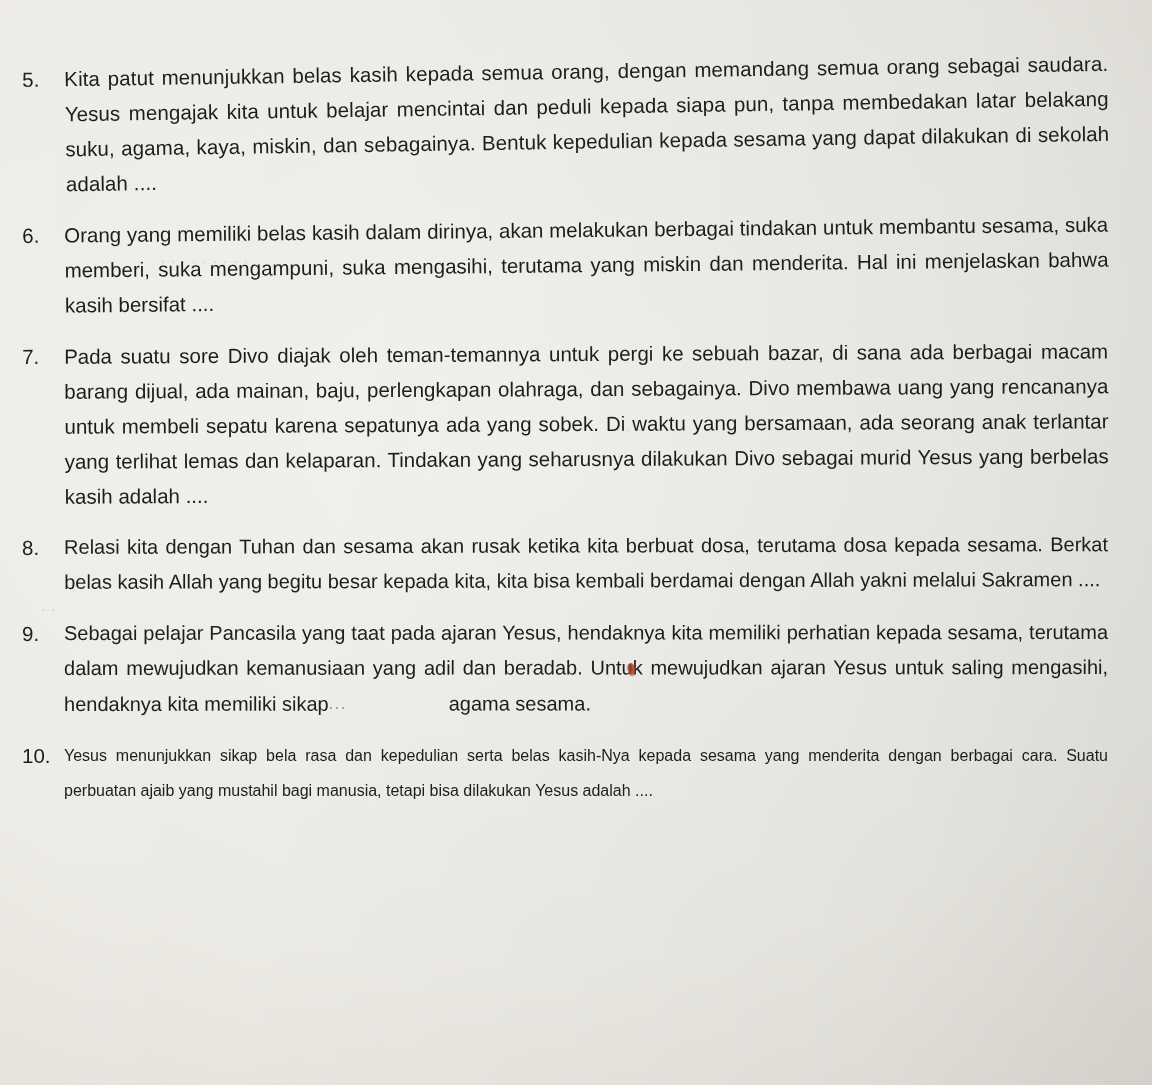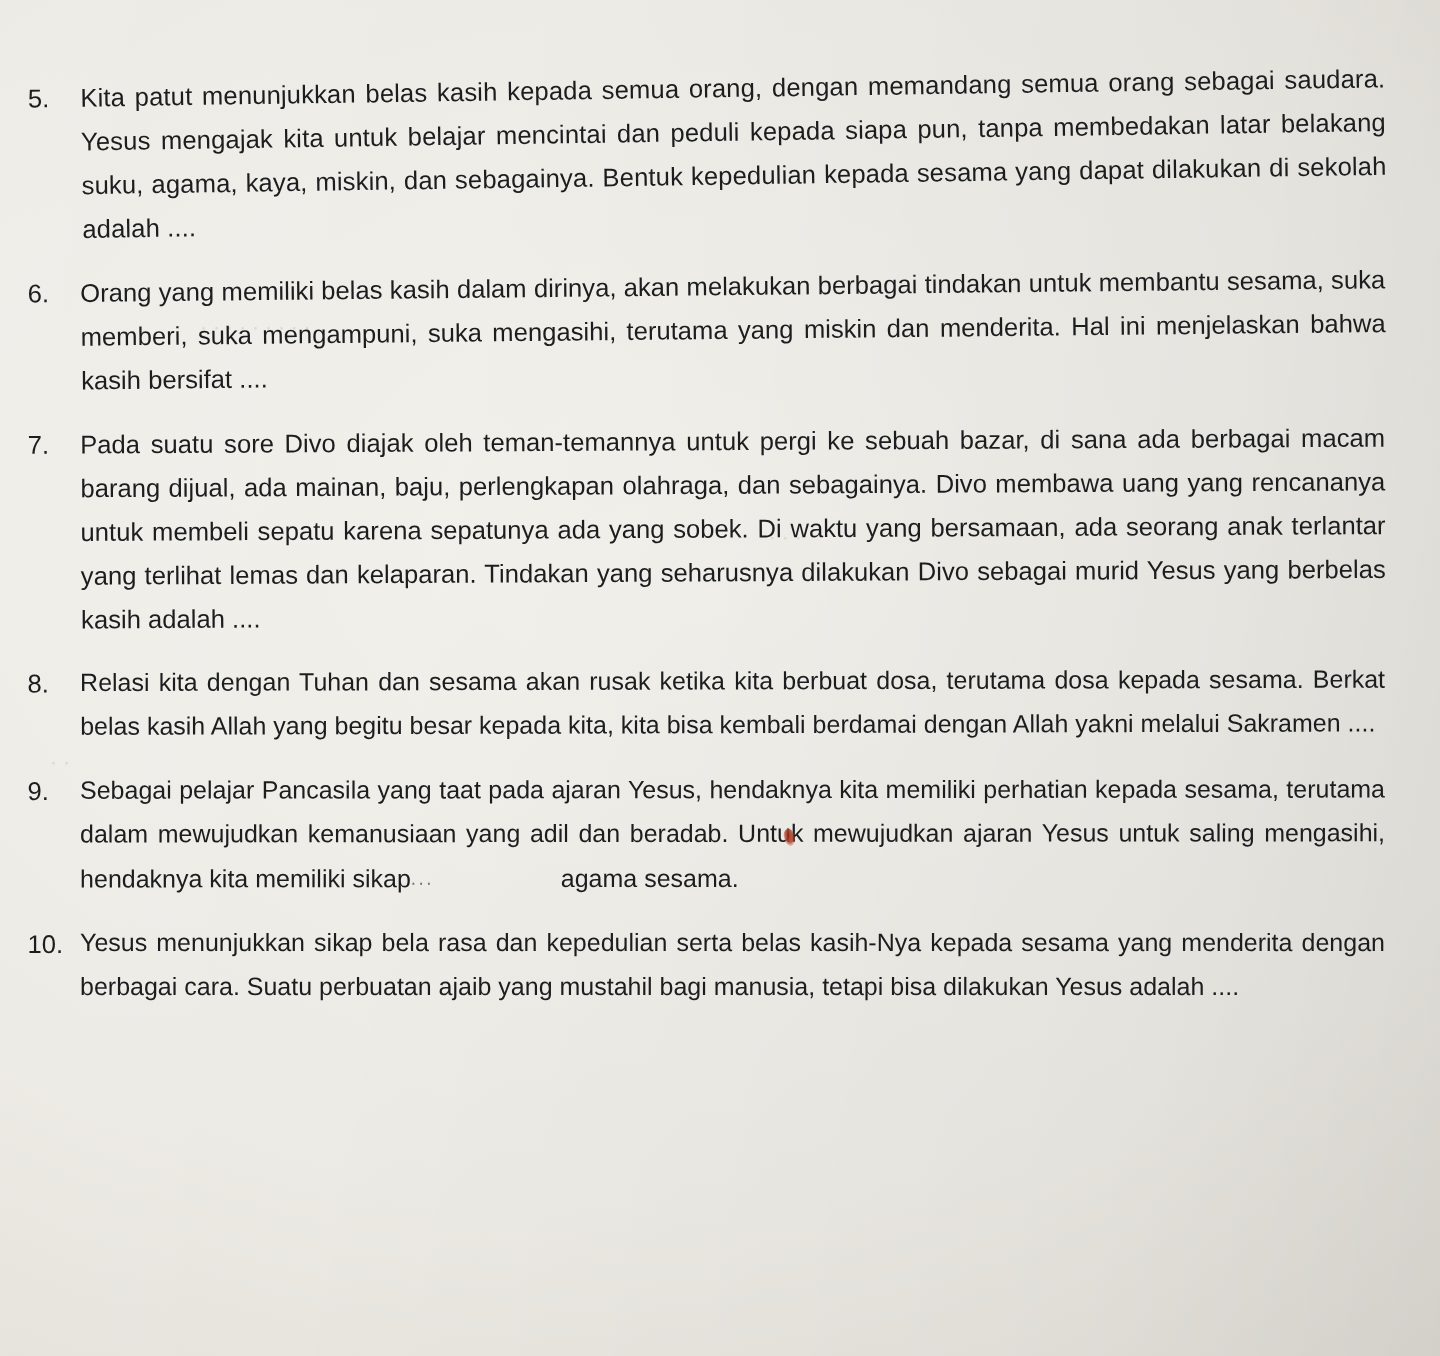--- a/index.html
+++ b/index.html
@@ -65,21 +65,21 @@
   #q5  { transform: rotate(-0.85deg); transform-origin: left top; }
   #q6  { transform: rotate(-0.6deg);  transform-origin: left top; }
   #q7  { transform: rotate(-0.3deg);  transform-origin: left top; }
   #q8  { transform: rotate(-0.15deg); transform-origin: left top; }
   #q9  { transform: rotate(-0.05deg); transform-origin: left top; }
   #q10 { transform: rotate(0deg);     transform-origin: left top; }
 
   #q5 .body  { letter-spacing: 0.1px; }
   #q8 .body  { font-size: 20px; }
   #q9 .body  { font-size: 20px; }
-  #q10 .body { font-size: 20px; }
+  #q10 .body { font-size: 16px; }
 
   .gapword {
     display: inline-block;
     min-width: 120px;
   }
   .dots-small {
     color: #6e6f71;
     letter-spacing: 2px;
     font-size: 15px;
     vertical-align: 2px;

